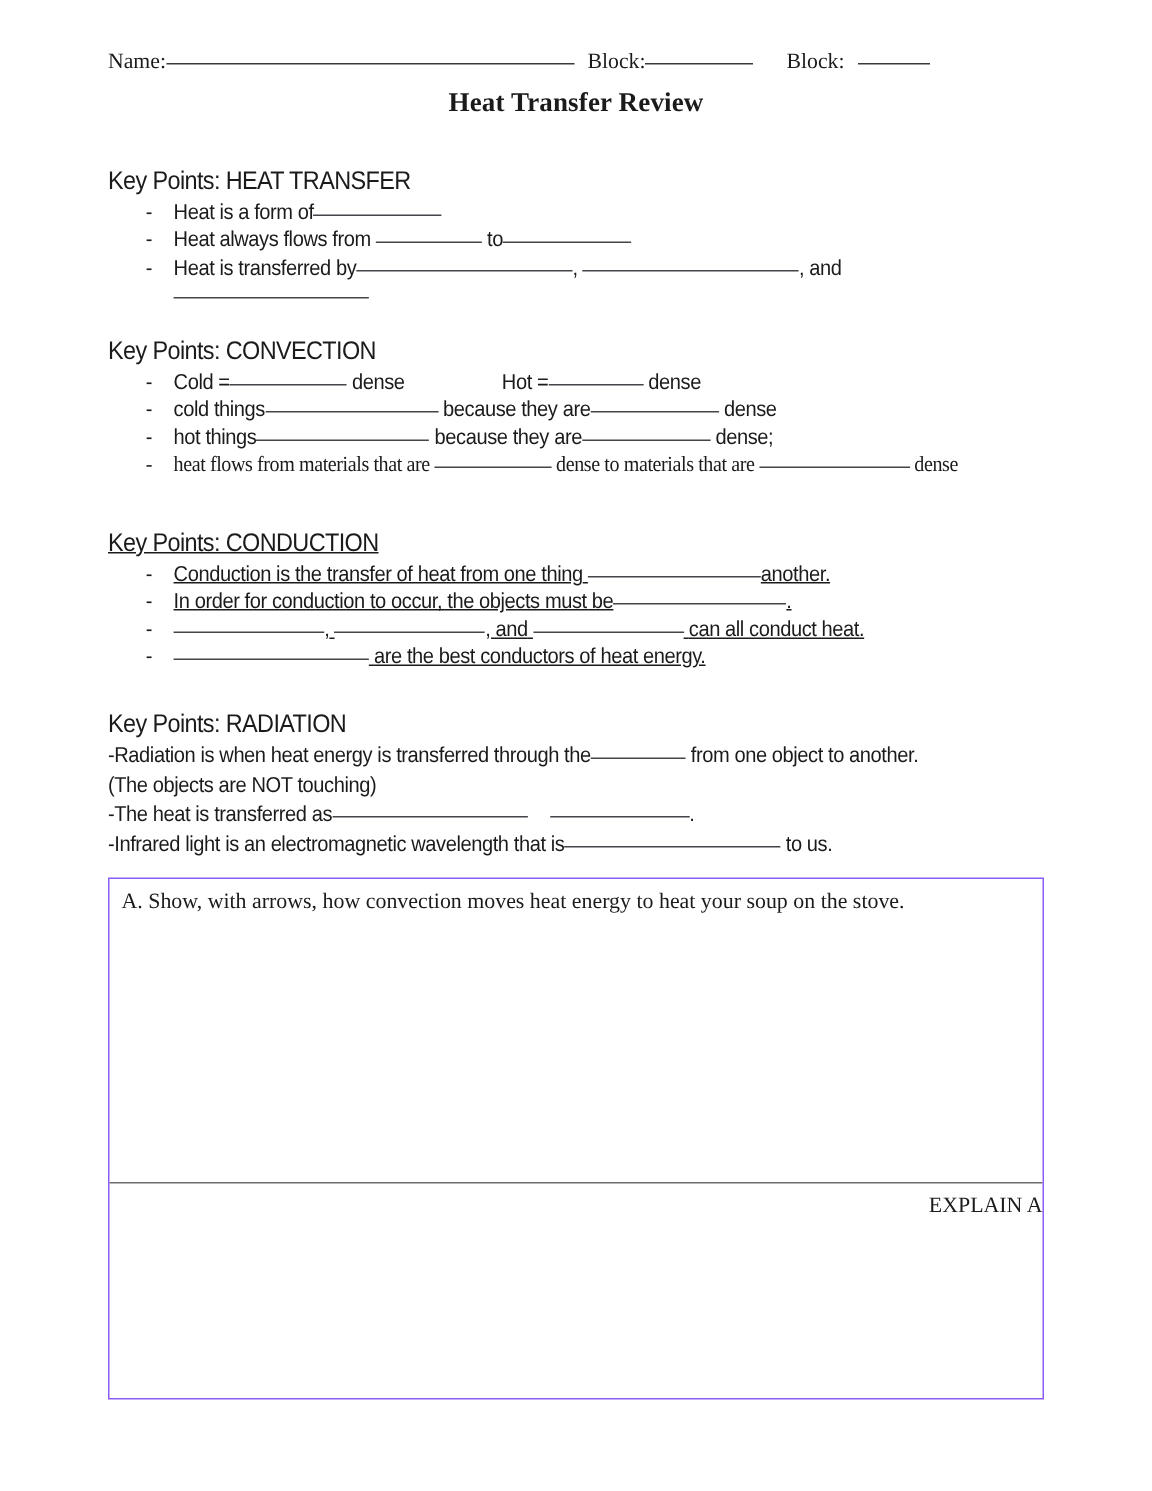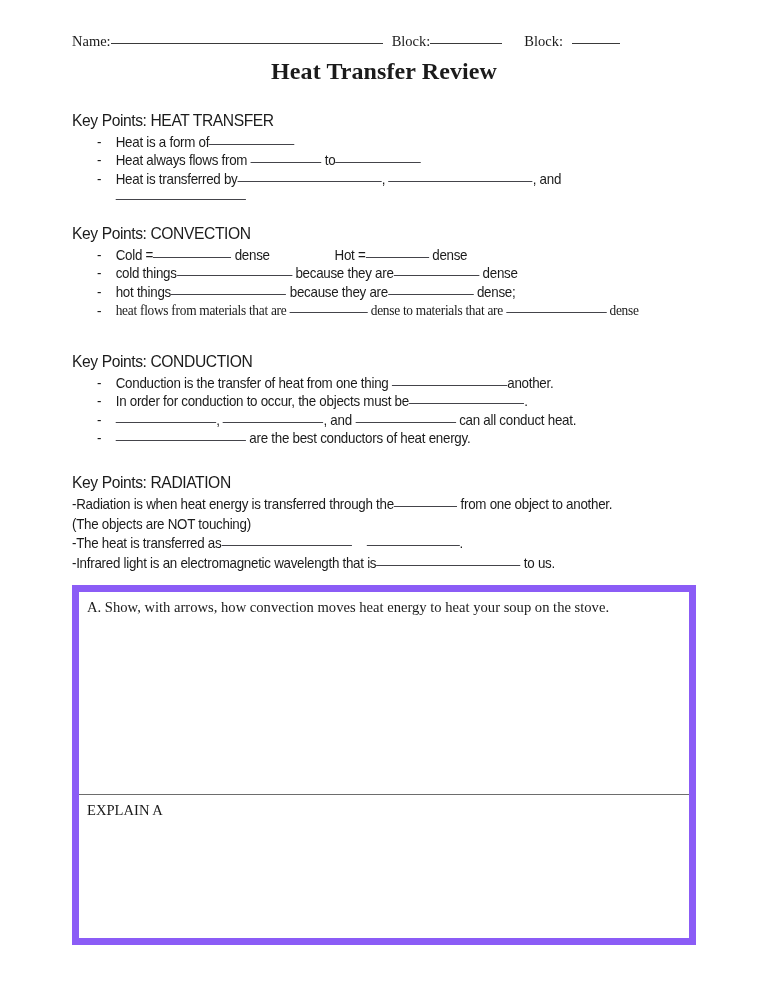--- a/index.html
+++ b/index.html
@@ -51,21 +51,21 @@
   .hdr-gap-md { display:inline-block; width: 22px; }
 
   .title {
     position: absolute;
     left: 0;
     top: 58px;
     width: 768px;
     text-align: center;
     font-family: "Liberation Serif", "DejaVu Serif", serif;
     font-weight: bold;
-    font-size: 24px;
+    font-size: 18px;
     letter-spacing: 0.1px;
   }
 
   .section {
     position: absolute;
     left: 72px;
     width: 614px;
   }
   .sec-head {
     font-family: "Liberation Sans", sans-serif;
@@ -136,35 +136,36 @@
   .w20 { width: 155px; }
   .spacer-wide { display: inline-block; width: 66px; }
   .spacer-sm { display: inline-block; width: 16px; }
 
   
   .answer-table {
     position: absolute;
     left: 72px;
     top: 585px;
     width: 624px;
-    border: 7px solid #8b5cf6;
+    border: 1px solid #8b5cf6;
     box-sizing: border-box;
     background: #fff;
   }
   .cell {
     box-sizing: border-box;
     padding: 7px 0 0 8px;
     font-family: "Liberation Serif", "DejaVu Serif", serif;
     font-size: 14.6px;
     color: #1b1b1b;
   }
   .cell-a { height: 202px; }
   .cell-b {
     height: 144px;
     border-top: 1px solid #6d6d6d;
+    text-align: right;
   }
 </style>
 </head>
 <body>
 
 <div class="page">
 
   <div class="hdr">
     <span>Name:</span>
     <span class="rule rule-name"></span>
@@ -217,21 +218,21 @@
         <span>to</span><span class="bl w12"></span>
       </li>
       <li>
         <span>Heat is transferred by</span><span class="bl w20"></span><span>,</span>
         <span class="bl w20"></span><span>, and</span>
         <br><span class="bl w18"></span>
       </li>
     </ul>
   </div>
 
-  <div class="section" style="top:352px;">
+  <div class="section" style="top:352px;text-decoration:underline;">
     <div class="sec-head">Key Points: CONDUCTION</div>
     <ul class="bullets">
       <li>
         <span>Conduction is the transfer of heat from one thing</span>&nbsp;<span class="bl w16"></span><span>another.</span>
       </li>
       <li>
         <span>In order for conduction to occur, the objects must be</span><span class="bl w16"></span><span>.</span>
       </li>
       <li>
         <span class="bl w14"></span><span>,</span>

